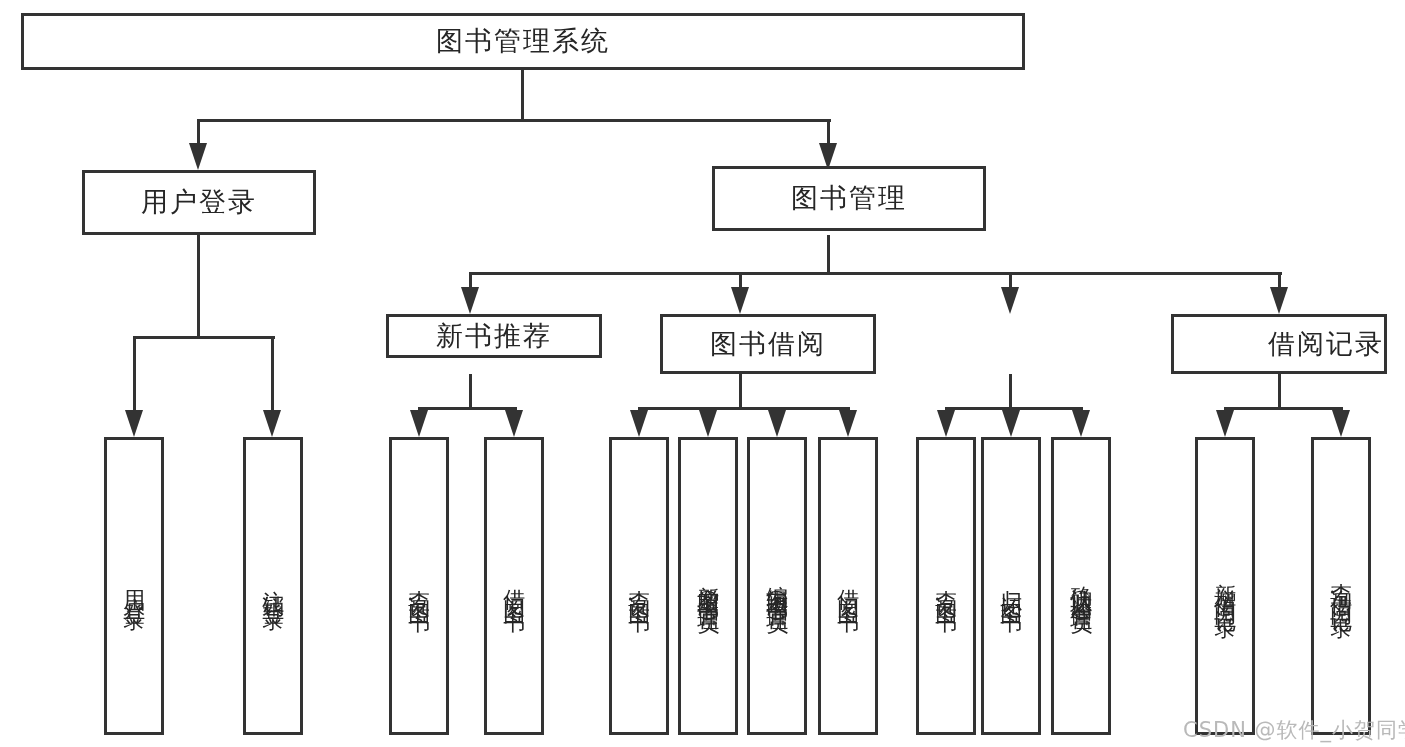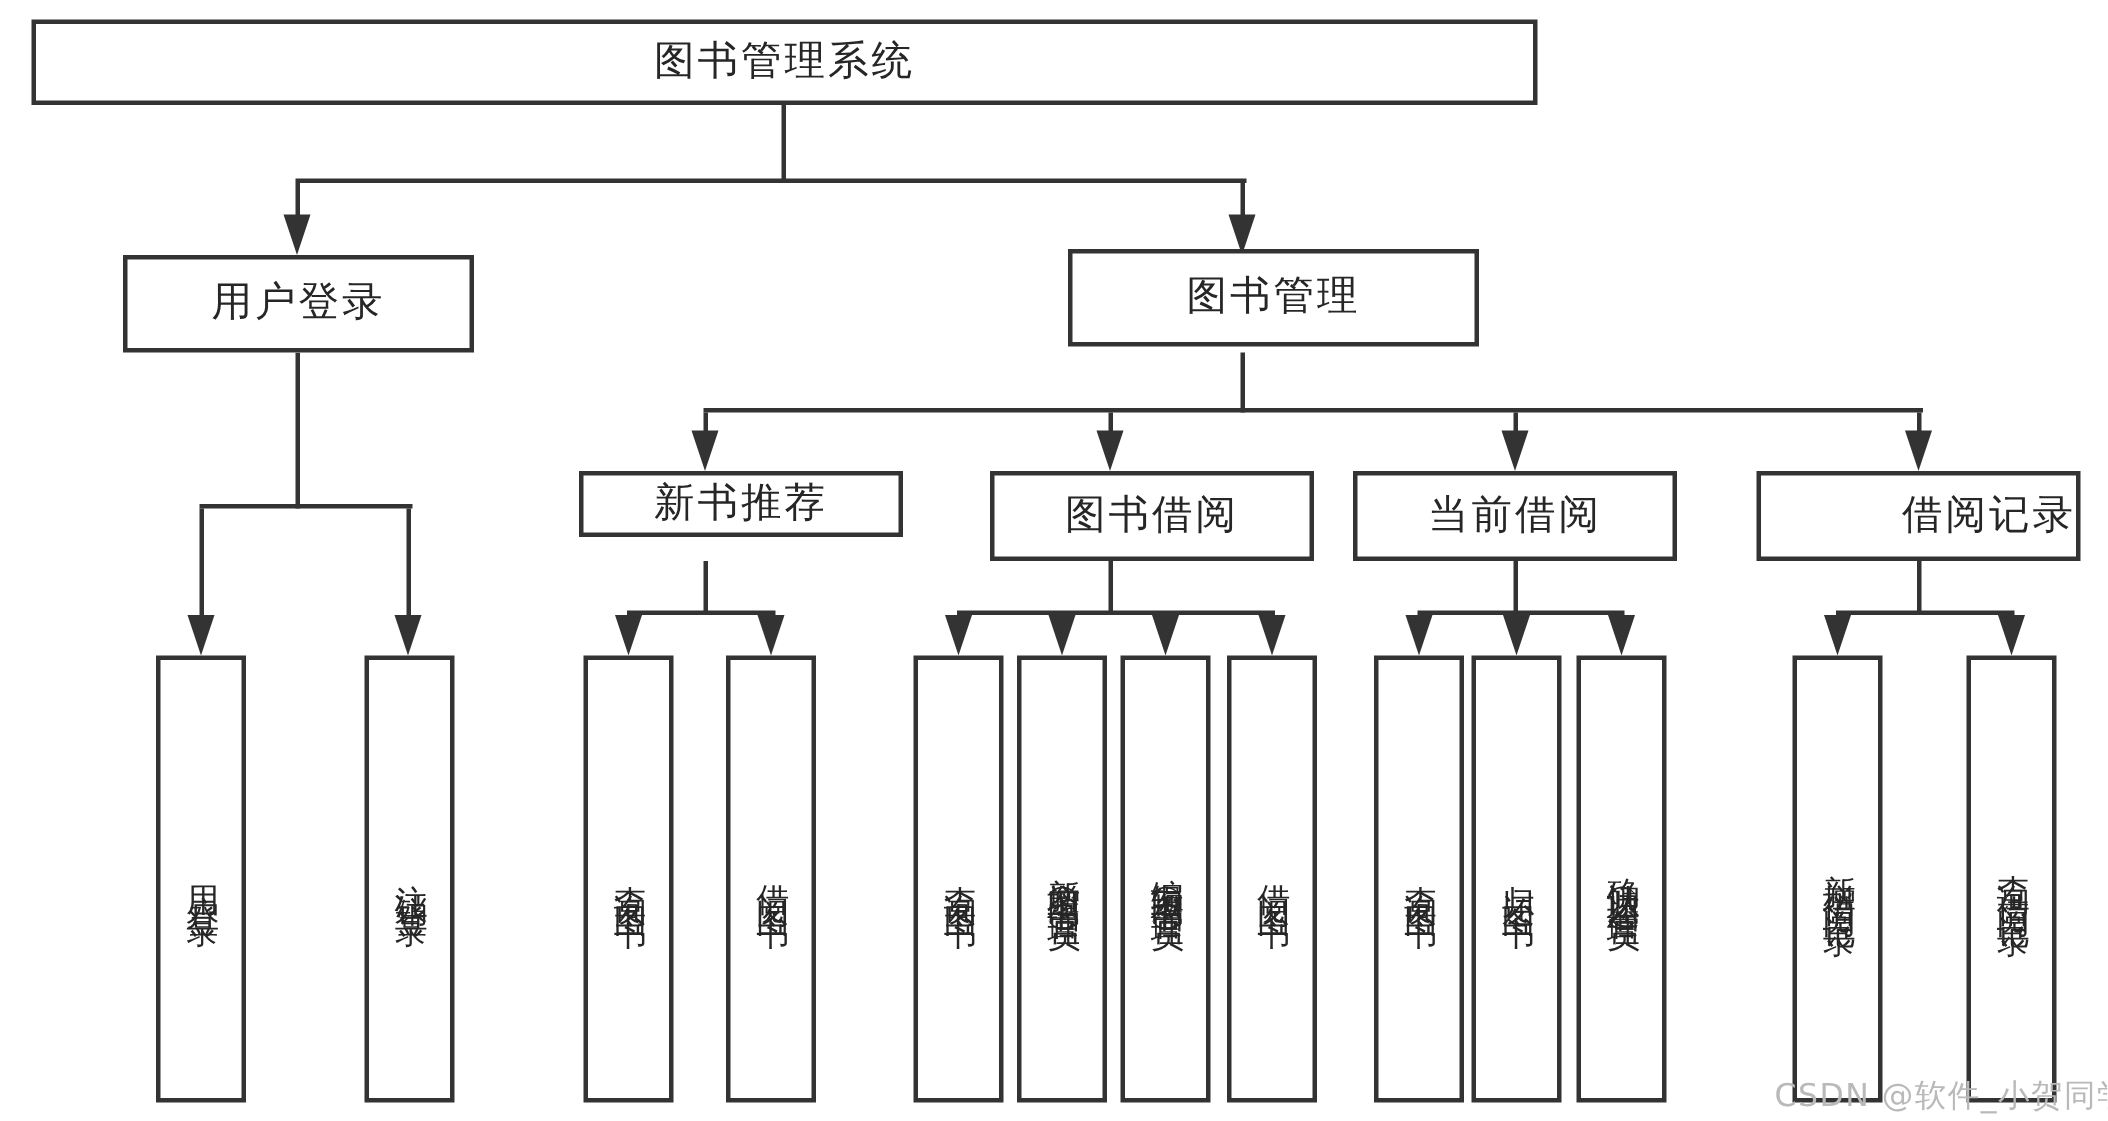--- a/index.html
+++ b/index.html
@@ -108,23 +108,20 @@
   <div class="arrow" style="left:1001px; top:287px;"></div>
   <div class="vline" style="left:1278px; top:275px; height:14px;"></div>
   <div class="arrow" style="left:1270px; top:287px;"></div>
 
   <div class="box" style="left:362px; top:314px; width:216px; height:44px;margin-left:24px;">
     <span>新书推荐</span>
   </div>
   <div class="box" style="left:660px; top:314px; width:216px; height:60px;">
     <span>图书借阅</span>
   </div>
-  <div class="box" style="left:902px; top:314px; width:216px; height:60px;">
-    <span>当前借阅</span>
-  </div>
   <div class="box" style="left:1171px; top:314px; width:216px; height:60px;justify-content:flex-end;">
     <span>借阅记录</span>
   </div>
 
   <div class="vline" style="left:469px; top:374px; height:36px;"></div>
   <div class="hline" style="left:418px; top:407px; width:99px;"></div>
   <div class="arrow" style="left:410px; top:410px;"></div>
   <div class="arrow" style="left:505px; top:410px;"></div>
 
   <div class="vline" style="left:739px; top:374px; height:36px;"></div>

